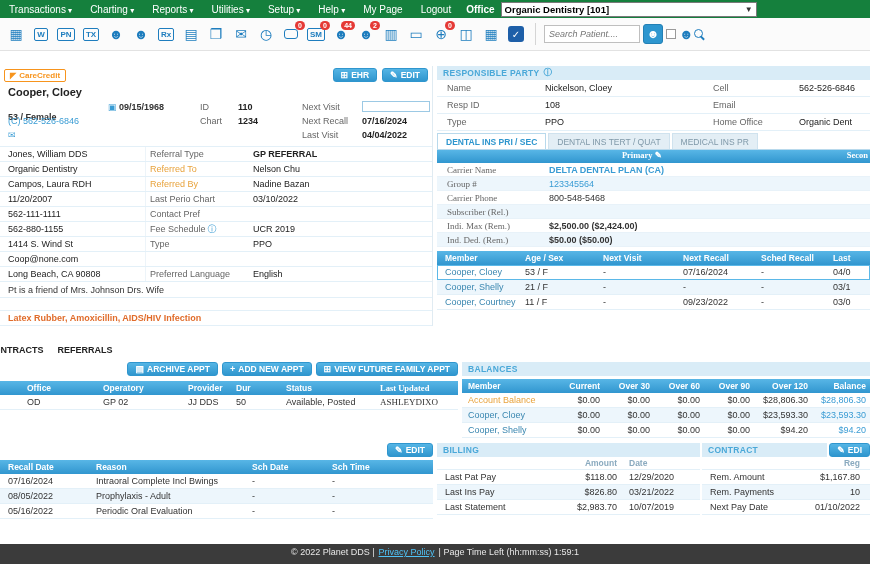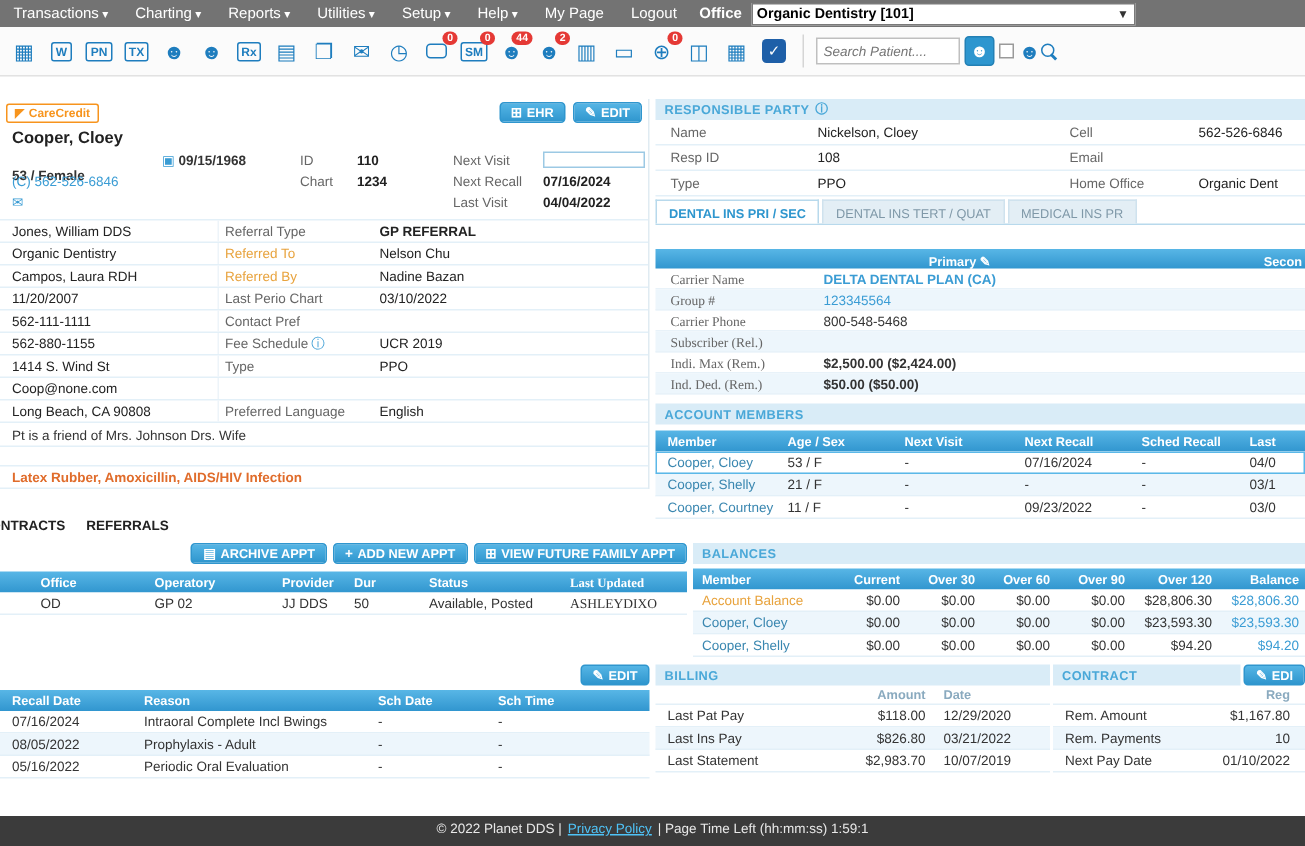--- a/index.html
+++ b/index.html
@@ -1,21 +1,21 @@
 <!DOCTYPE html>
 <html><head>
 <meta charset="utf-8">
 <style>
   *{margin:0;padding:0;box-sizing:border-box;}
   html,body{background:#fff;}
   .screen{position:relative;width:870px;height:564px;overflow:hidden;background:#fff;
     font-family:"Liberation Sans",sans-serif;font-size:9px;color:#333;}
 
   
-  .menubar{position:absolute;top:0;left:0;width:870px;height:18px;background:#737373;
+  .menubar{position:absolute;top:0;left:0;width:870px;height:18px;background:#15803d;
     display:flex;align-items:center;color:#fff;}
   .menu-item{padding:0 9px;font-size:10px;white-space:nowrap;cursor:pointer;}
   .menu-item.caret::after{content:" ▾";font-size:8px;}
   .office-label{font-weight:bold;font-size:10px;padding:0 6px;}
   .office-select{height:15px;background:#fff;color:#000;font-weight:bold;font-size:9.5px;
     width:256px;display:flex;align-items:center;justify-content:space-between;
     padding:0 3px;border:1px solid #7a7a7a;cursor:pointer;}
   .office-select .dd{font-size:8px;color:#333;}
 
   
@@ -83,22 +83,22 @@
   
   .right-panel{position:absolute;left:437px;top:66px;width:433px;}
   .rp-row{display:grid;grid-template-columns:108px 158px 96px auto;height:17px;align-items:center;
     border-bottom:1px solid #E3F0F8;font-size:9px;}
   .rp-row .lab{padding-left:10px;color:#666;}
   .rp-row .val{color:#222;}
   .ins-tabs{display:flex;height:17px;margin-top:2px;border-bottom:1px solid #B8D9EC;font-size:8.5px;}
   .ins-tab{padding:0 8px;display:flex;align-items:center;background:#E3EEF5;color:#7F98A8;
     border:1px solid #CFE2EE;border-bottom:none;margin-right:2px;cursor:pointer;white-space:nowrap;overflow:hidden;}
   .ins-tab.active{background:#fff;color:#2E96CE;font-weight:bold;border-color:#B8D9EC;}
-  .primary-bar{display:flex;align-items:flex-end;height:13px;background:linear-gradient(#58B6E6,#3196CF);
-    color:#fff;font-weight:bold;font-size:8.5px;margin-top:16px;}
+  .primary-bar{display:flex;align-items:flex-start;height:13px;background:linear-gradient(#58B6E6,#3196CF);
+    color:#fff;font-weight:bold;font-size:8.5px;margin-top:0;font-family:Liberation Serif, serif;}
   .primary-bar .ttl{flex:1;text-align:center;}
   .ins-row{display:grid;grid-template-columns:112px auto;height:14px;align-items:center;
     border-bottom:1px solid #E8F2F9;font-size:9px;}
   .ins-row .lab{padding-left:10px;color:#666;font-family:Liberation Serif, serif;}
 
   
   .amc1{width:88px;padding-left:8px;}  .amc2{width:78px;} .amc3{width:80px;}
   .amc4{width:78px;} .amc5{width:72px;} .amc6{flex:1;overflow:hidden;white-space:nowrap;}
   .member-name{color:#3A87B0;}
 
@@ -347,23 +347,20 @@
     </div>
     <div class="ins-row">
       <div class="lab">Indi. Max (Rem.)</div>
         <div style="font-weight:bold">$2,500.00 ($2,424.00)</div>
     </div>
     <div class="ins-row" style="background:#EDF6FC">
       <div class="lab">Ind. Ded. (Rem.)</div>
         <div style="font-weight:bold">$50.00 ($50.00)</div>
     </div>
 
-    <div class="panel-header" style="margin-top:6px">
-      <span>ACCOUNT MEMBERS</span>
-    </div>
     <div class="thead am-table" style="margin-top:4px">
       <div class="amc1">Member</div>
       <div class="amc2">Age / Sex</div>
       <div class="amc3">Next Visit</div>
       <div class="amc4">Next Recall</div>
       <div class="amc5">Sched Recall</div>
       <div class="amc6">Last</div>
     </div>
     <div class="trow selected">
       <div class="amc1 member-name">Cooper, Cloey</div>

